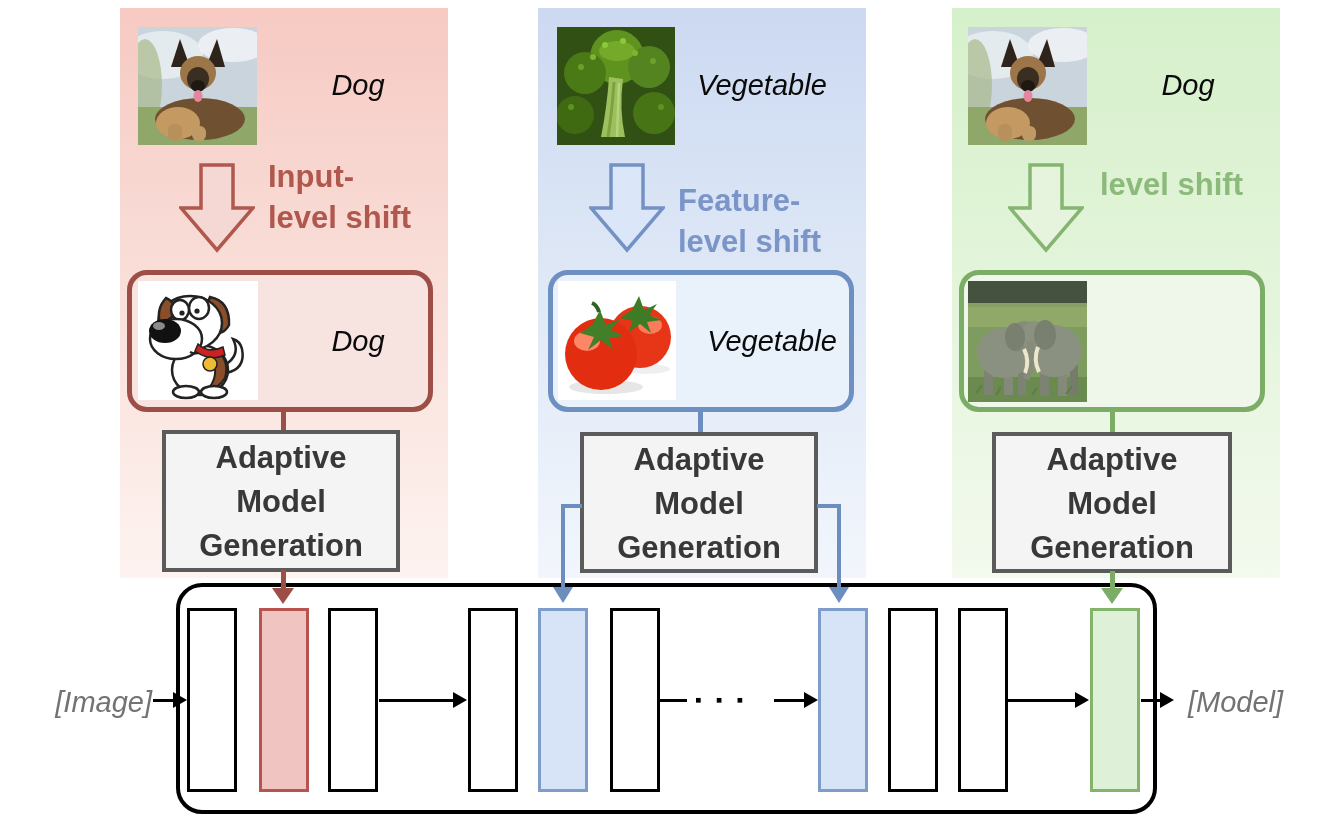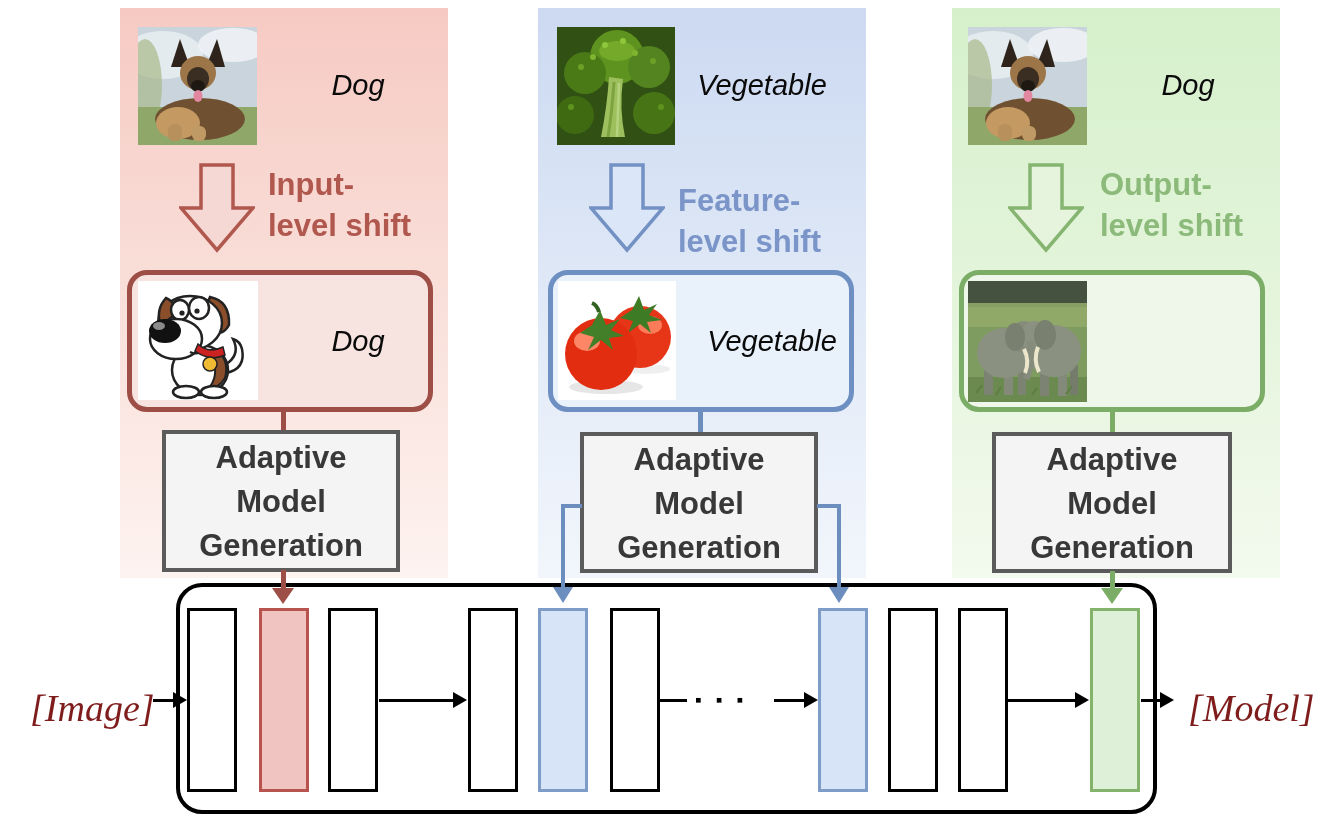--- a/index.html
+++ b/index.html
@@ -7,21 +7,21 @@
           font-family:"Liberation Sans",sans-serif;overflow:hidden;}
   .abs{position:absolute;}
   
   .panel{position:absolute;top:8px;height:570px;width:328px;}
   .panel-red{background:linear-gradient(180deg,#f6cac3 0%,#f9ddd7 45%,#fdf3f0 100%);}
   .panel-blue{background:linear-gradient(180deg,#ccd9f1 0%,#dde7f6 45%,#f2f6fc 100%);}
   .panel-green{background:linear-gradient(180deg,#d6f0cb 0%,#e2f4d9 45%,#f3faee 100%);}
   
   .ital{position:absolute;font-style:italic;font-size:29px;color:#0a0a0a;text-align:center;}
   .shift-label{position:absolute;font-weight:bold;font-size:31px;line-height:41px;white-space:nowrap;}
-  .netlabel{position:absolute;font-style:italic;font-size:38px;color:#7f1d1d;font-family:Liberation Serif, serif;}
+  .netlabel{position:absolute;font-style:italic;font-size:29px;color:#737373;}
   
   .rbox{position:absolute;width:306px;height:142px;border-radius:20px;border:5px solid;box-sizing:border-box;}
   .rbox-red{border-color:#9d4f47;background:#f7e3e0;}
   .rbox-blue{border-color:#6d8fc1;background:#e9f1fb;}
   .rbox-green{border-color:#7cad67;background:#eef7e9;}
   
   .amg{position:absolute;width:238px;height:142px;background:#f4f4f4;border:4px solid #5b5b5b;
        box-sizing:border-box;text-align:center;font-weight:bold;font-size:31px;line-height:44px;
        color:#383838;padding-top:2px;}
   
@@ -73,21 +73,21 @@
       <rect x="54" y="99" width="14" height="15" rx="6" fill="#c09a64"></rect>
     </svg>
   </div>
   <div class="ital" style="left:298px;top:69px;width:120px;">Dog</div>
 
   <div class="abs" style="left:179px;top:163px;">
     <svg width="76" height="90" viewBox="0 0 76 90">
       <polygon points="22,2 54,2 54,45 74,45 38,87 2,45 22,45" fill="#f5d8d3" stroke="#b0574e" stroke-width="3.5"></polygon>
     </svg>
   </div>
-  <div class="shift-label" style="left:268px;top:164px;color:#b0574e;">
+  <div class="shift-label" style="left:268px;top:156px;color:#b0574e;">
     <div>Input-</div>
     <div>level shift</div>
   </div>
 
   <div class="vline c-red" style="left:281px;top:409px;height:24px;"></div>
   <div class="rbox rbox-red" style="left:127px;top:270px;"></div>
   <div class="photo" style="left:138px;top:281px;">
     <svg width="120" height="119" viewBox="0 0 120 119">
       <rect width="120" height="119" fill="#ffffff"></rect>
       <path d="M88 92 Q108 88 104 68 Q102 60 95 58 Q102 72 91 81 Q85 86 79 87 Z" fill="#fff" stroke="#222" stroke-width="2.5"></path>
@@ -196,21 +196,20 @@
     </svg>
   </div>
   <div class="ital" style="left:1128px;top:69px;width:120px;">Dog</div>
 
   <div class="abs" style="left:1008px;top:163px;">
     <svg width="76" height="90" viewBox="0 0 76 90">
       <polygon points="22,2 54,2 54,45 74,45 38,87 2,45 22,45" fill="#e6f4de" stroke="#85b571" stroke-width="3.5"></polygon>
     </svg>
   </div>
   <div class="shift-label" style="left:1100px;top:164px;color:#8cba7a;">
-    <div>Output-</div>
     <div>level shift</div>
   </div>
 
   <div class="vline c-green" style="left:1110px;top:409px;height:25px;"></div>
   <div class="rbox rbox-green" style="left:959px;top:270px;"></div>
   <div class="photo" style="left:968px;top:281px;">
     <svg width="119" height="121" viewBox="0 0 119 121">
       <rect width="119" height="121" fill="#7f9c60"></rect>
       <rect width="119" height="26" fill="#44523f"></rect>
       <rect y="22" width="119" height="24" fill="#93ab6b" opacity="0.85"></rect>

